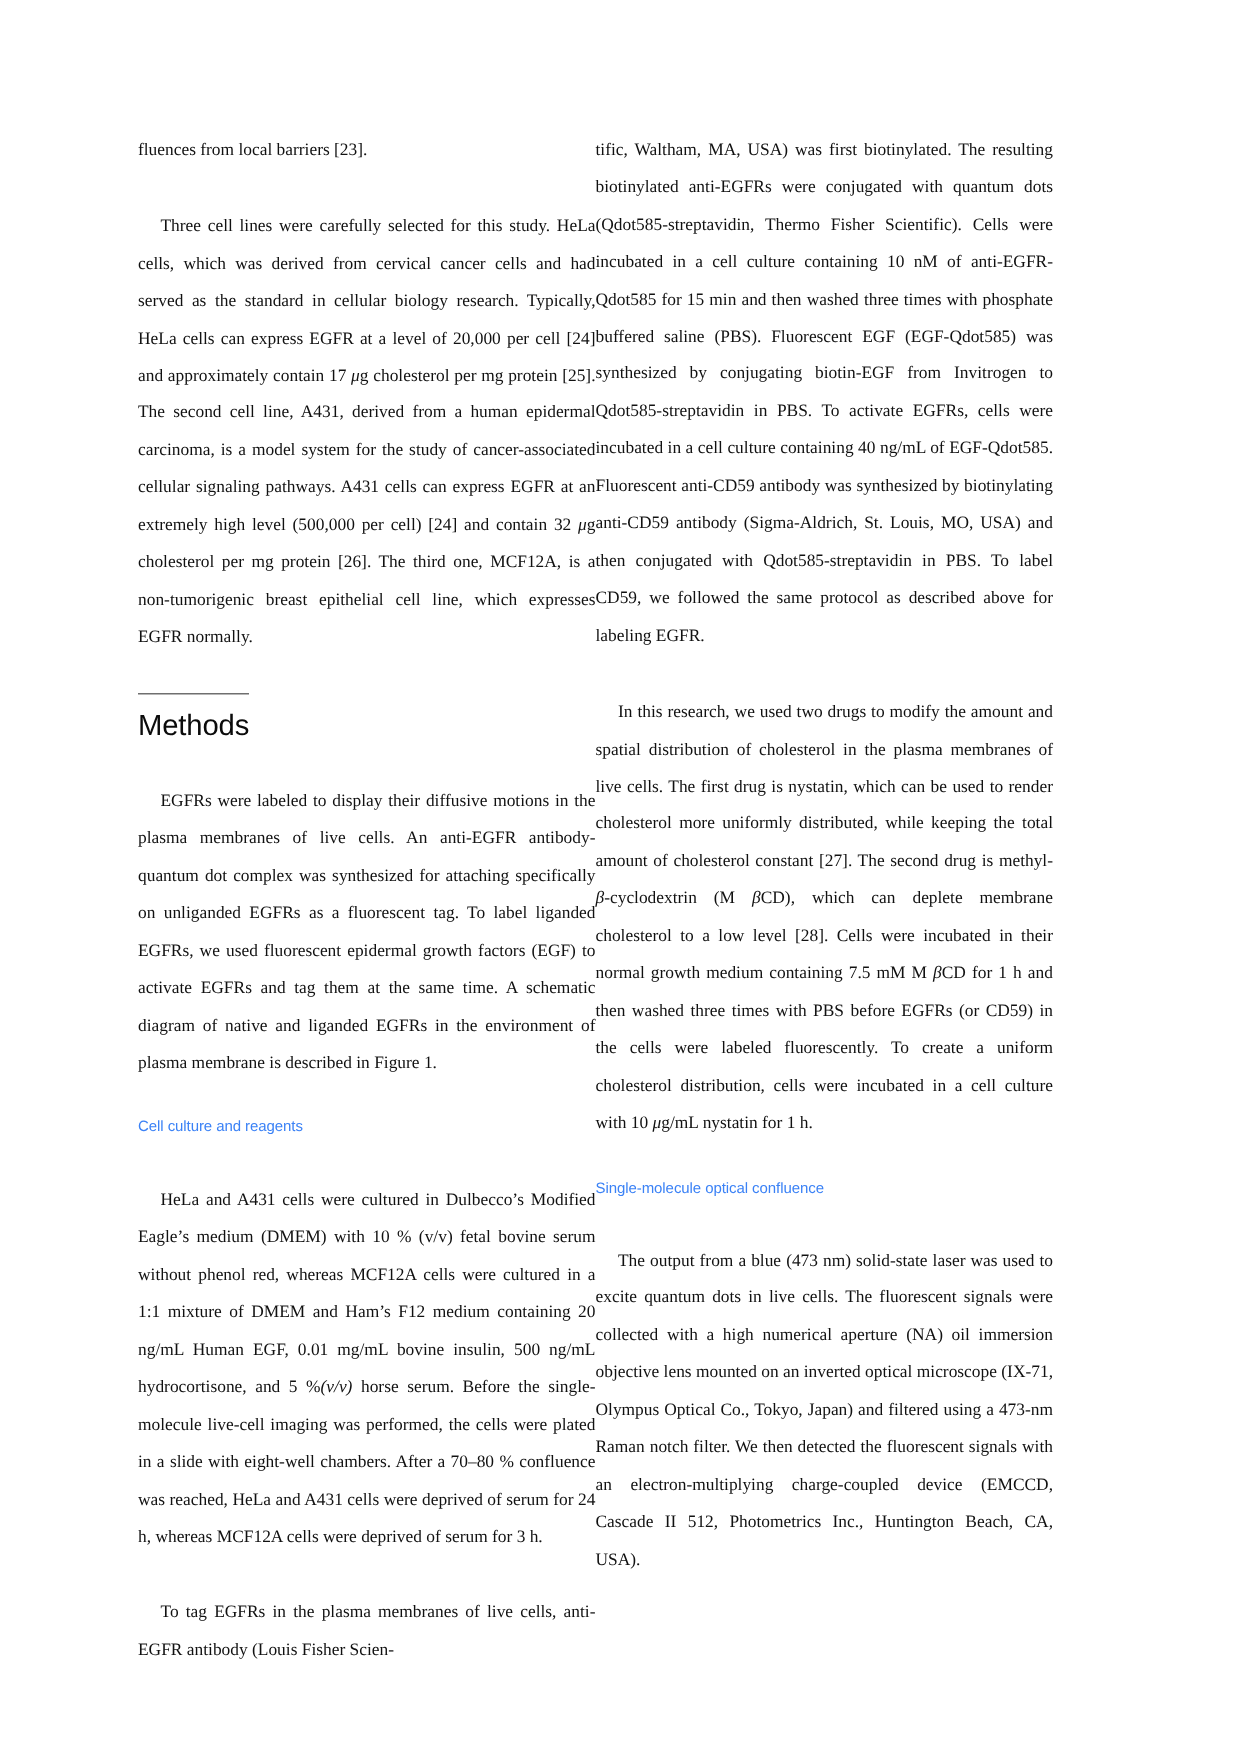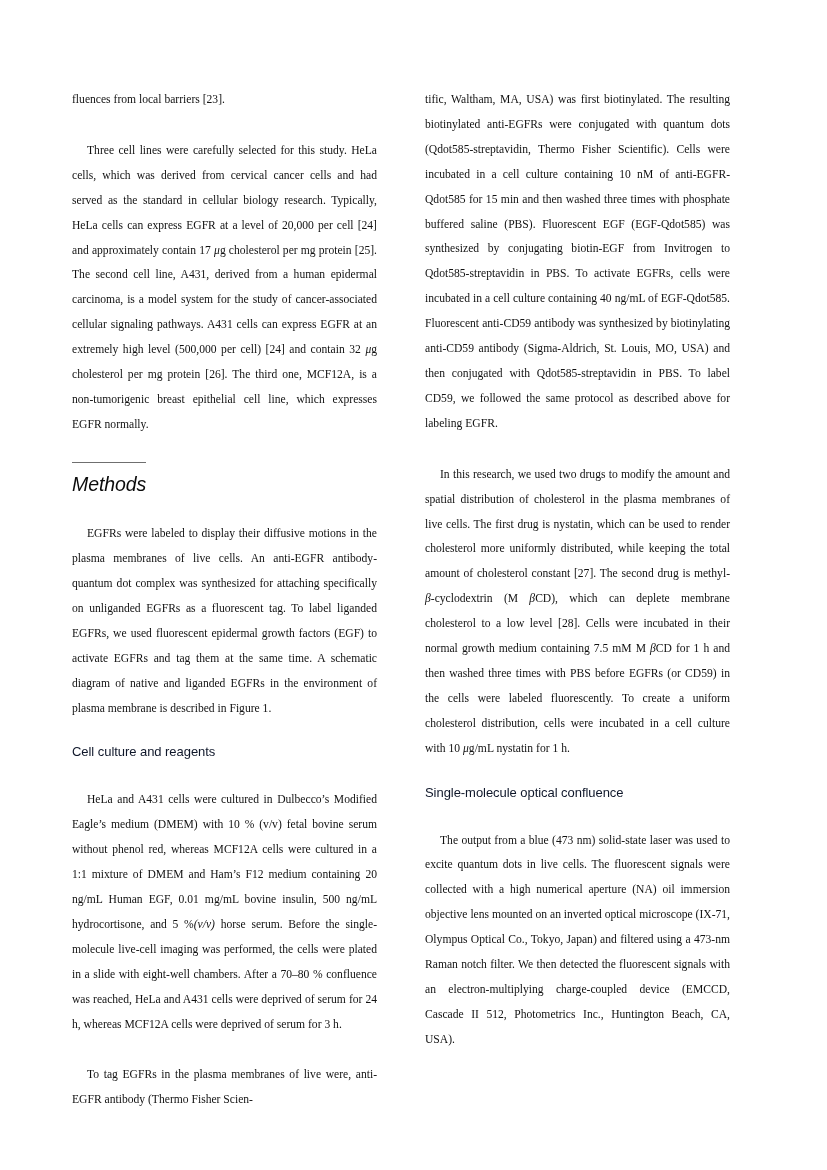--- a/index.html
+++ b/index.html
@@ -19,27 +19,26 @@
   .page {
     position: absolute;
     left: 0; top: 0;
     width: 827px;
     height: 1170px;
     background: #ffffff;
   }
 
   .columns {
     position: absolute;
-    left: 72px;
+    left: 92px;
     top: 88px;
     width: 658px;
     height: 1020px;
     display: flex;
     flex-direction: row;
-    justify-content: space-between;
   }
 
   .column {
     width: 305px;
   }
 
   p.body {
     margin: 0;
     font-family: "Liberation Serif", serif;
     font-size: 11.6px;
@@ -52,21 +51,20 @@
 
   p.body.indent {
     text-indent: 15px;
     margin-top: 26px;
   }
 
   
   .section-head {
     margin-top: 24px;
     margin-bottom: 2px;
-    font-style: italic;
   }
   .section-rule {
     width: 74px;
     height: 1.4px;
     background: #6f6f6f;
     margin-bottom: 9px;
   }
   h2.section-title {
     margin: 0 0 6px 0;
     font-family: "Liberation Sans", sans-serif;
@@ -74,24 +72,24 @@
     font-size: 19.5px;
     line-height: 24px;
     letter-spacing: -0.1px;
     color: #0b0b0b;
   }
 
   h3.subsection-title {
     margin: 21px 0 7px 0;
     font-family: "Liberation Sans", sans-serif;
     font-weight: 400;
-    font-size: 13px;
+    font-size: 10px;
     line-height: 20px;
     letter-spacing: -0.05px;
-    color: #0f172a;
+    color: #3b82f6;
   }
 
   .gap-before {
     margin-top: 20px;
   }
 
   i.mathvar {
     font-style: italic;
     font-family: "Liberation Serif", serif;
   }
@@ -113,21 +111,21 @@
         <div class="section-rule"></div>
         <h2 class="section-title">Methods</h2>
       </div>
 
       <p class="body indent">EGFRs were labeled to display their diffusive motions in the plasma membranes of live cells. An anti-EGFR antibody-quantum dot complex was synthesized for attaching specifically on unliganded EGFRs as a fluorescent tag. To label liganded EGFRs, we used fluorescent epidermal growth factors (EGF) to activate EGFRs and tag them at the same time. A schematic diagram of native and liganded EGFRs in the environment of plasma membrane is described in Figure 1.</p>
 
       <h3 class="subsection-title">Cell culture and reagents</h3>
 
       <p class="body indent"><span>HeLa and A431 cells were cultured in Dulbecco’s Modified Eagle’s medium (DMEM) with 10 % (v/v) fetal bovine serum without phenol red, whereas MCF12A cells were cultured in a 1:1 mixture of DMEM and Ham’s F12 medium containing 20 ng/mL Human EGF, 0.01 mg/mL bovine insulin, 500 ng/mL hydrocortisone, and 5 %</span><i class="mathvar">(v/v)</i><span> horse serum. Before the single-molecule live-cell imaging was performed, the cells were plated in a slide with eight-well chambers. After a 70–80 % confluence was reached, HeLa and A431 cells were deprived of serum for 24 h, whereas MCF12A cells were deprived of serum for 3 h.</span></p>
 
-      <p class="body indent">To tag EGFRs in the plasma membranes of live were, anti-EGFR antibody (Thermo Fisher Scien-</p>
+      <p class="body indent">To tag EGFRs in the plasma membranes of live cells, anti-EGFR antibody (Louis Fisher Scien-</p>
 
     </div>
 
     <div class="column">
 
       <p class="body">tific, Waltham, MA, USA) was first biotinylated. The resulting biotinylated anti-EGFRs were conjugated with quantum dots (Qdot585-streptavidin, Thermo Fisher Scientific). Cells were incubated in a cell culture containing 10 nM of anti-EGFR-Qdot585 for 15 min and then washed three times with phosphate buffered saline (PBS). Fluorescent EGF (EGF-Qdot585) was synthesized by conjugating biotin-EGF from Invitrogen to Qdot585-streptavidin in PBS. To activate EGFRs, cells were incubated in a cell culture containing 40 ng/mL of EGF-Qdot585. Fluorescent anti-CD59 antibody was synthesized by biotinylating anti-CD59 antibody (Sigma-Aldrich, St. Louis, MO, USA) and then conjugated with Qdot585-streptavidin in PBS. To label CD59, we followed the same protocol as described above for labeling EGFR.</p>
 
       <p class="body indent gap-before"><span>In this research, we used two drugs to modify the amount and spatial distribution of cholesterol in the plasma membranes of live cells. The first drug is nystatin, which can be used to render cholesterol more uniformly distributed, while keeping the total amount of cholesterol constant [27]. The second drug is methyl- </span><i class="mathvar">β</i><span>-cyclodextrin (M </span><i class="mathvar">β</i><span>CD), which can deplete membrane cholesterol to a low level [28]. Cells were incubated in their normal growth medium containing 7.5 mM M </span><i class="mathvar">β</i><span>CD for 1 h and then washed three times with PBS before EGFRs (or CD59) in the cells were labeled fluorescently. To create a uniform cholesterol distribution, cells were incubated in a cell culture with 10 </span><i class="mathvar">μ</i><span>g/mL nystatin for 1 h.</span></p>
 
       <h3 class="subsection-title">Single-molecule optical confluence</h3>

